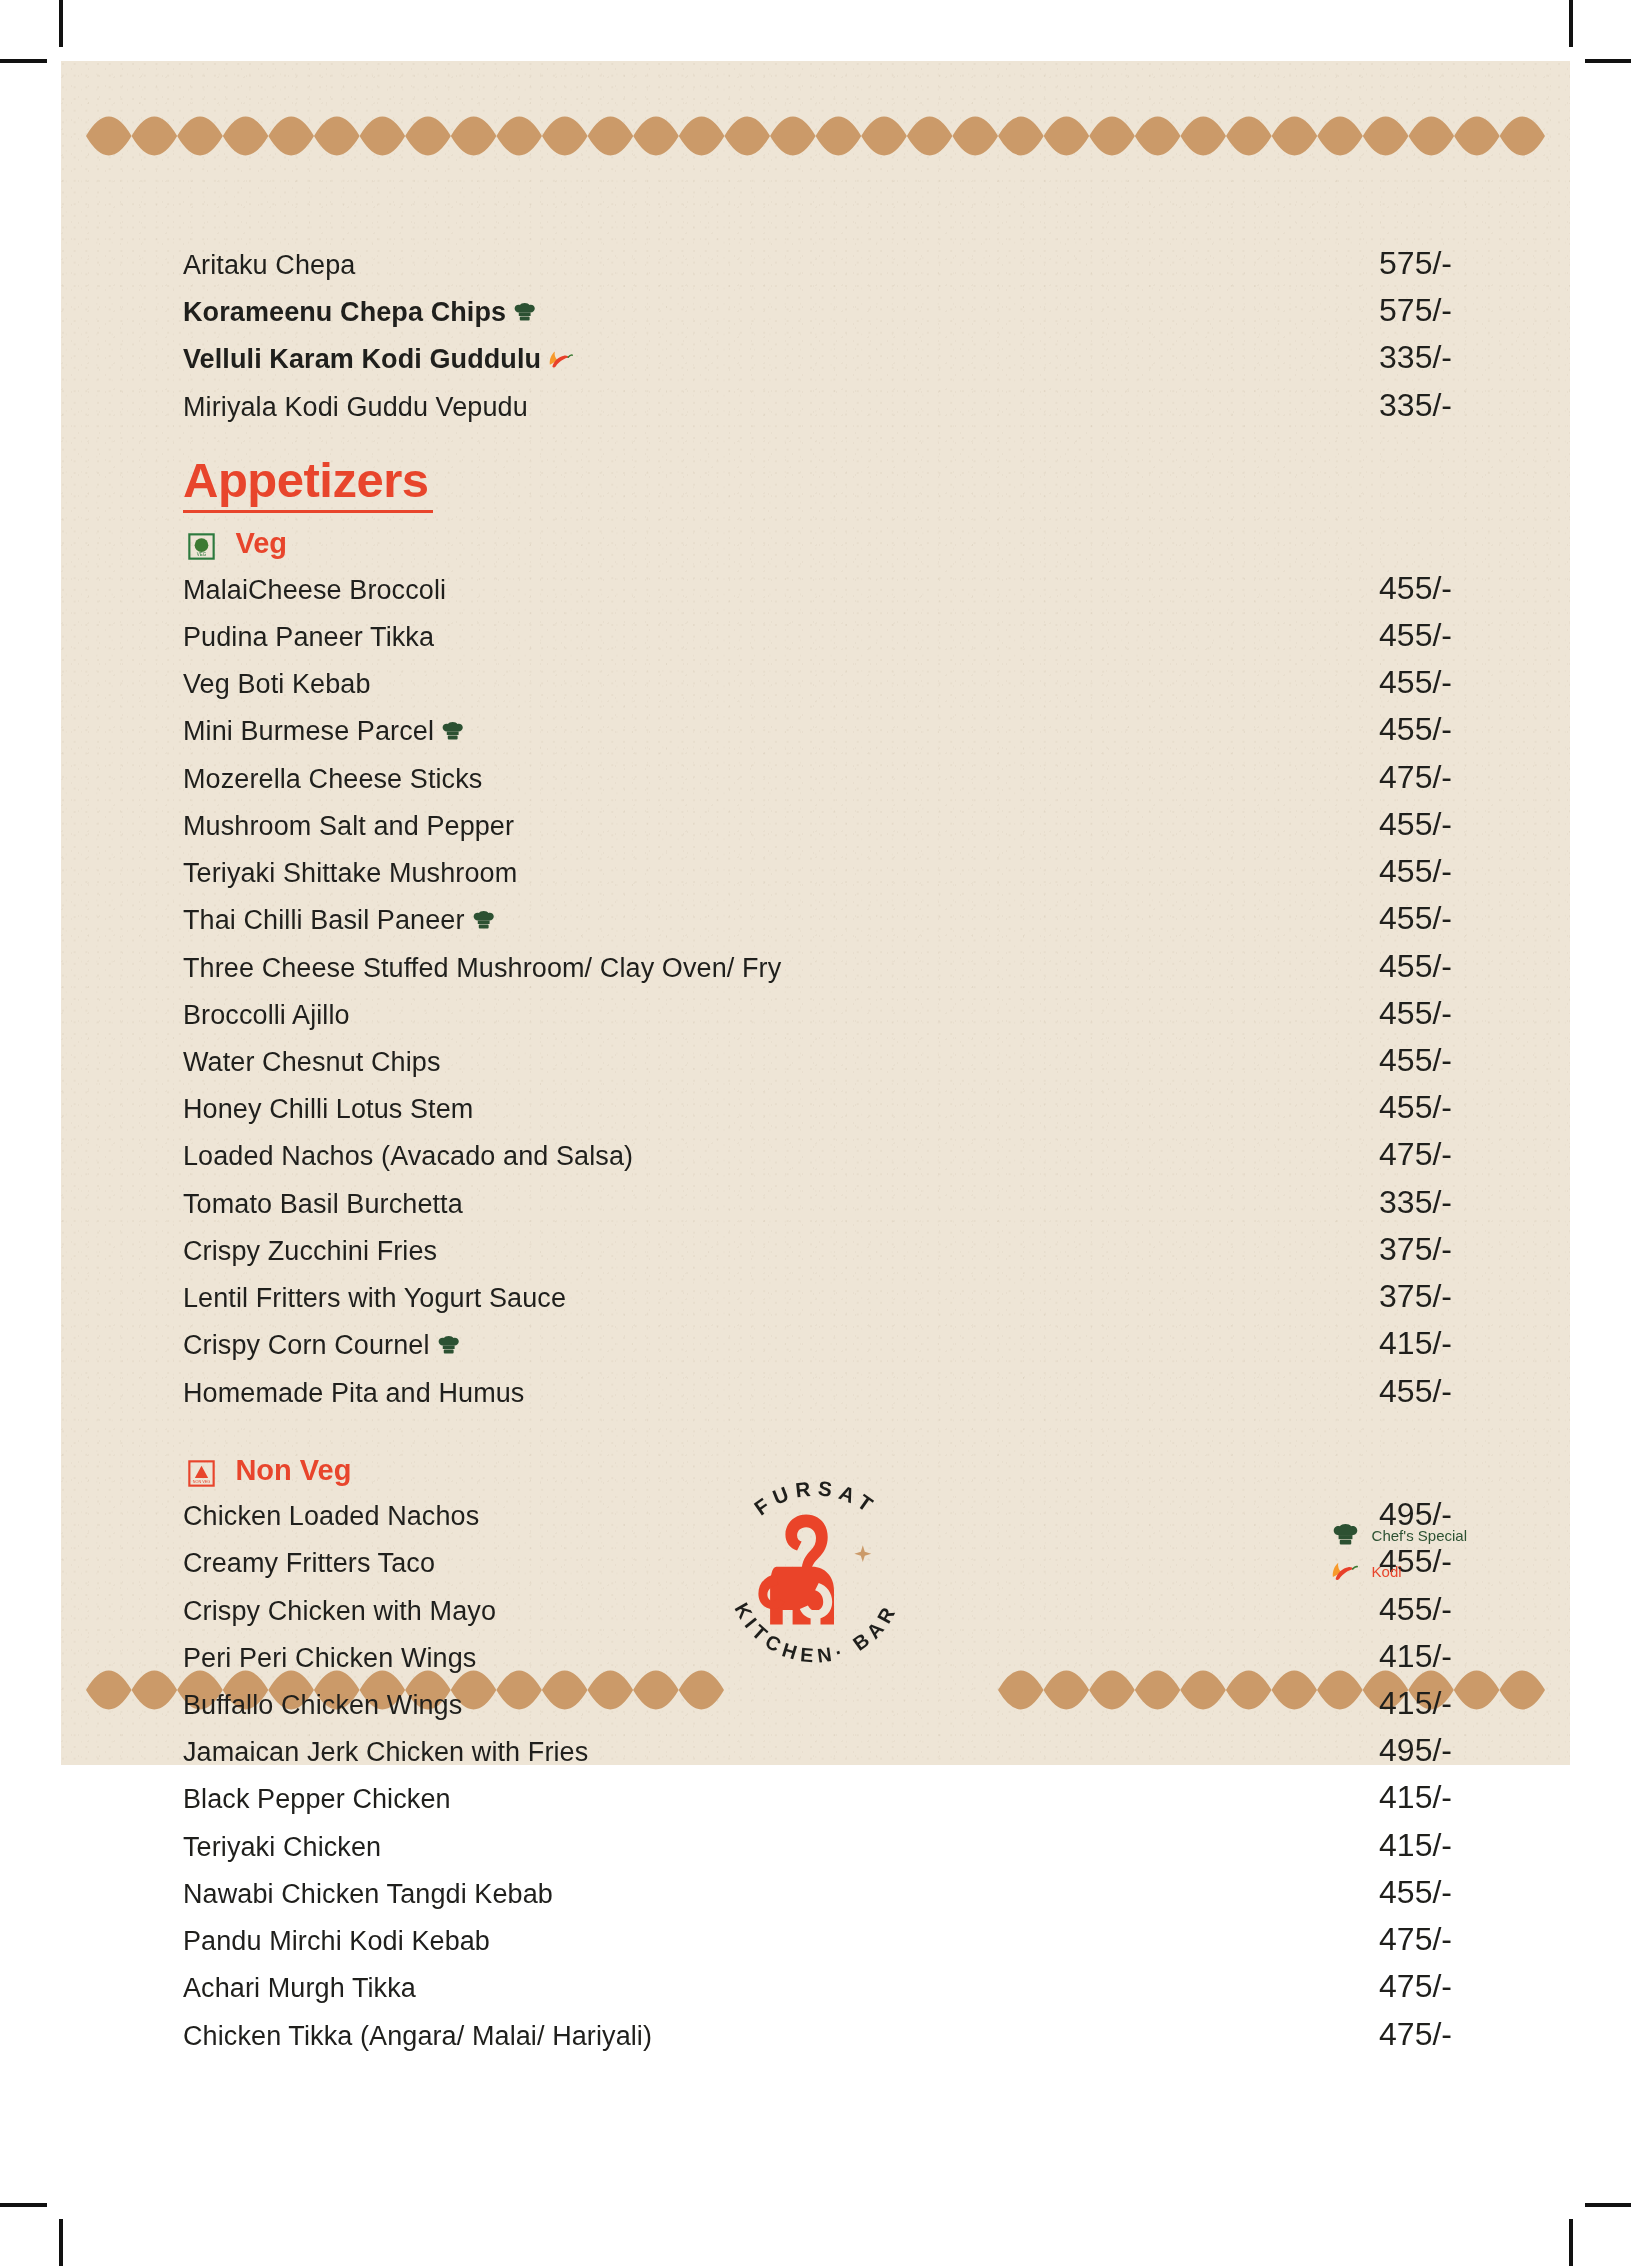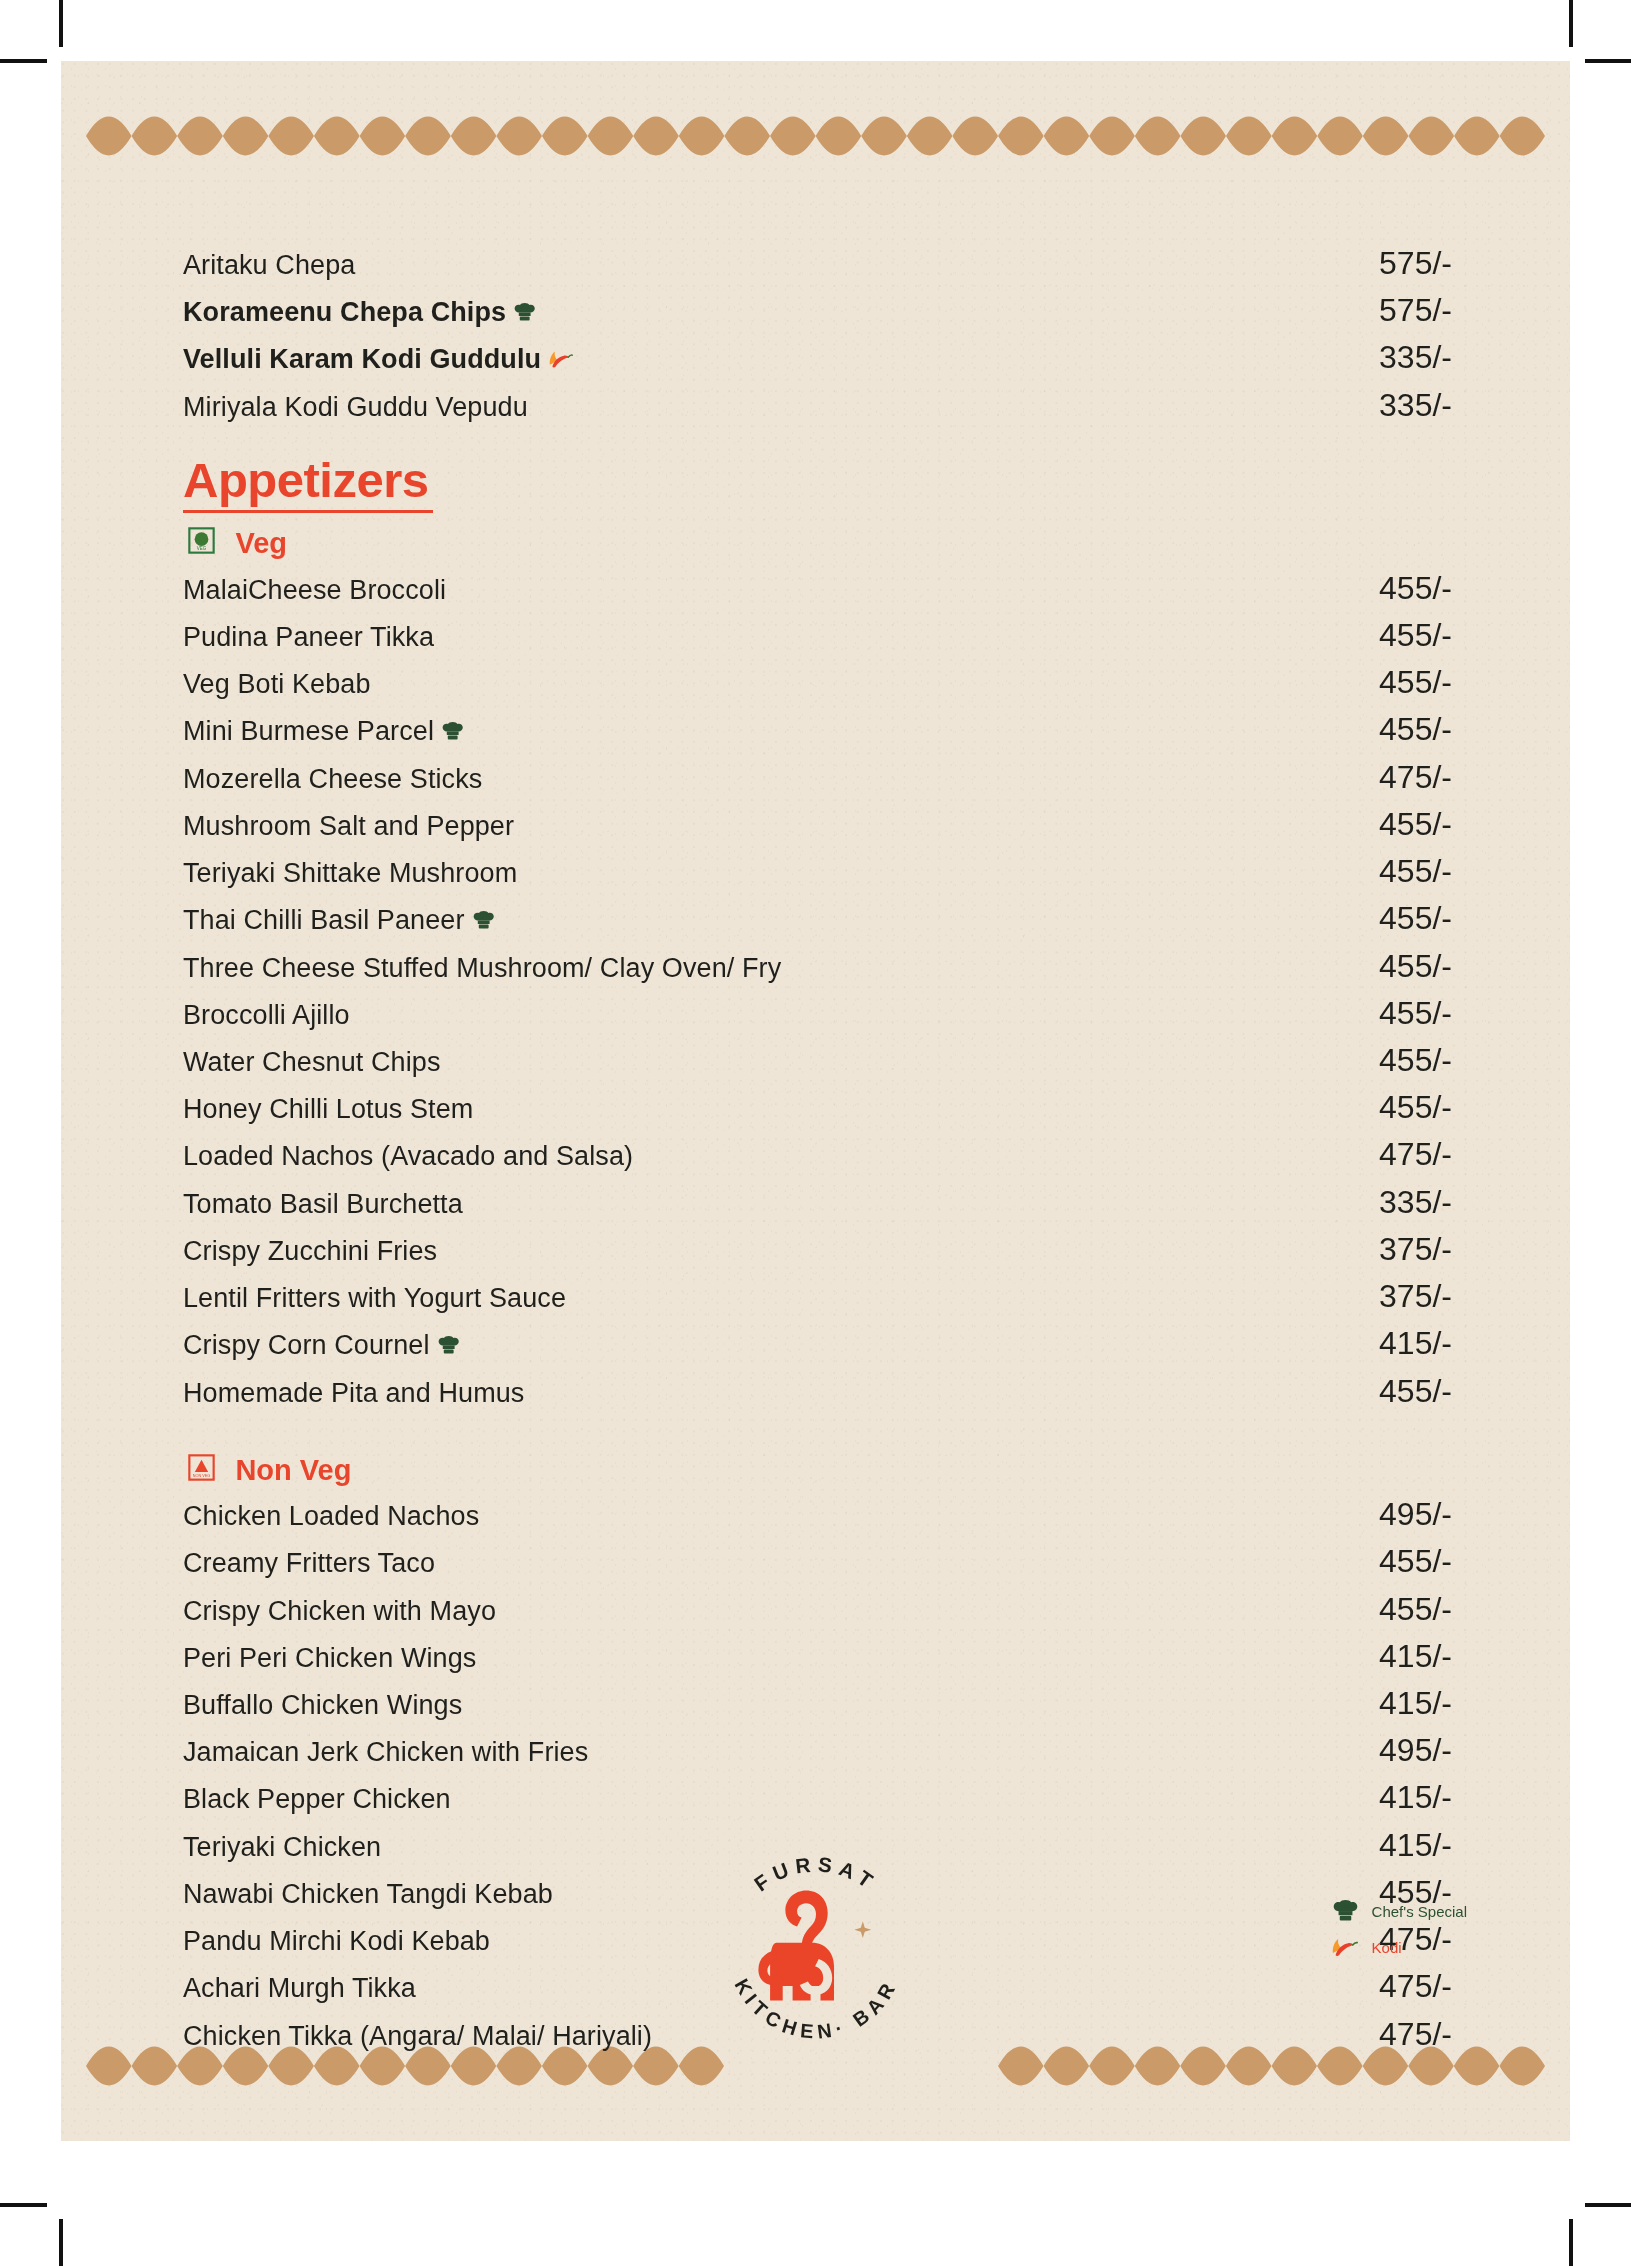--- a/index.html
+++ b/index.html
@@ -5,21 +5,21 @@
   html,body{margin:0;padding:0;background:#ffffff;}
   body{width:1632px;height:2266px;position:relative;font-family:"Liberation Sans",sans-serif;overflow:hidden;}
 
   
   .crop{position:absolute;background:#111;}
   .crop.v{width:3.6px;height:47px;}
   .crop.h{height:3.6px;width:47px;}
 
   
   #page{
-    position:absolute;left:61px;top:61px;width:1509px;height:2080px;
+    position:absolute;left:61px;top:61px;width:1509px;height:1704px;
     background:#eee5d6;
     background-image:
       radial-gradient(circle at 17% 23%, rgba(170,150,120,.10) 0 0.9px, transparent 0.9px),
       radial-gradient(circle at 61% 47%, rgba(170,150,120,.09) 0 0.9px, transparent 0.9px),
       radial-gradient(circle at 83% 71%, rgba(160,140,110,.08) 0 0.9px, transparent 0.9px),
       radial-gradient(circle at 34% 88%, rgba(170,150,120,.08) 0 0.9px, transparent 0.9px),
       radial-gradient(circle at 5%  62%, rgba(160,140,110,.07) 0 0.9px, transparent 0.9px);
     background-size:11.7px 11.7px, 17px 17px, 21px 21px, 15.3px 15.3px, 26px 26px;
   }
 
@@ -43,21 +43,21 @@
   
   .ico{display:inline-block;vertical-align:-1.8px;margin-left:7.2px;}
   .ico svg{display:block;}
 
   
   .section{margin-top:27px;margin-bottom:6px;}
   .section-title{font-size:49px;font-weight:bold;color:#e8452c;letter-spacing:-0.5px;line-height:1.05;}
   .section-rule{height:2.7px;background:#e8452c;width:250px;margin-top:3.6px;}
 
   
-  .diet{display:flex;align-items:flex-start;margin:14.4px 0 5.4px 5.4px;}
+  .diet{display:flex;align-items:flex-end;margin:14.4px 0 5.4px 5.4px;}
   .diet .badge{width:27px;height:27px;margin-right:20px;flex:none;}
   .diet .lbl{font-size:29px;font-weight:bold;}
   .diet.veg .lbl{color:#e8452c;}
   .diet.nonveg .lbl{color:#e8452c;}
   .gap{height:23.4px;}
 
   
   #legend{position:absolute;right:103px;bottom:171px;}
   .leg-row{display:flex;align-items:center;margin-bottom:9px;}
   .leg-row .li{width:31px;height:27px;margin-right:10.8px;display:flex;align-items:center;justify-content:center;}

